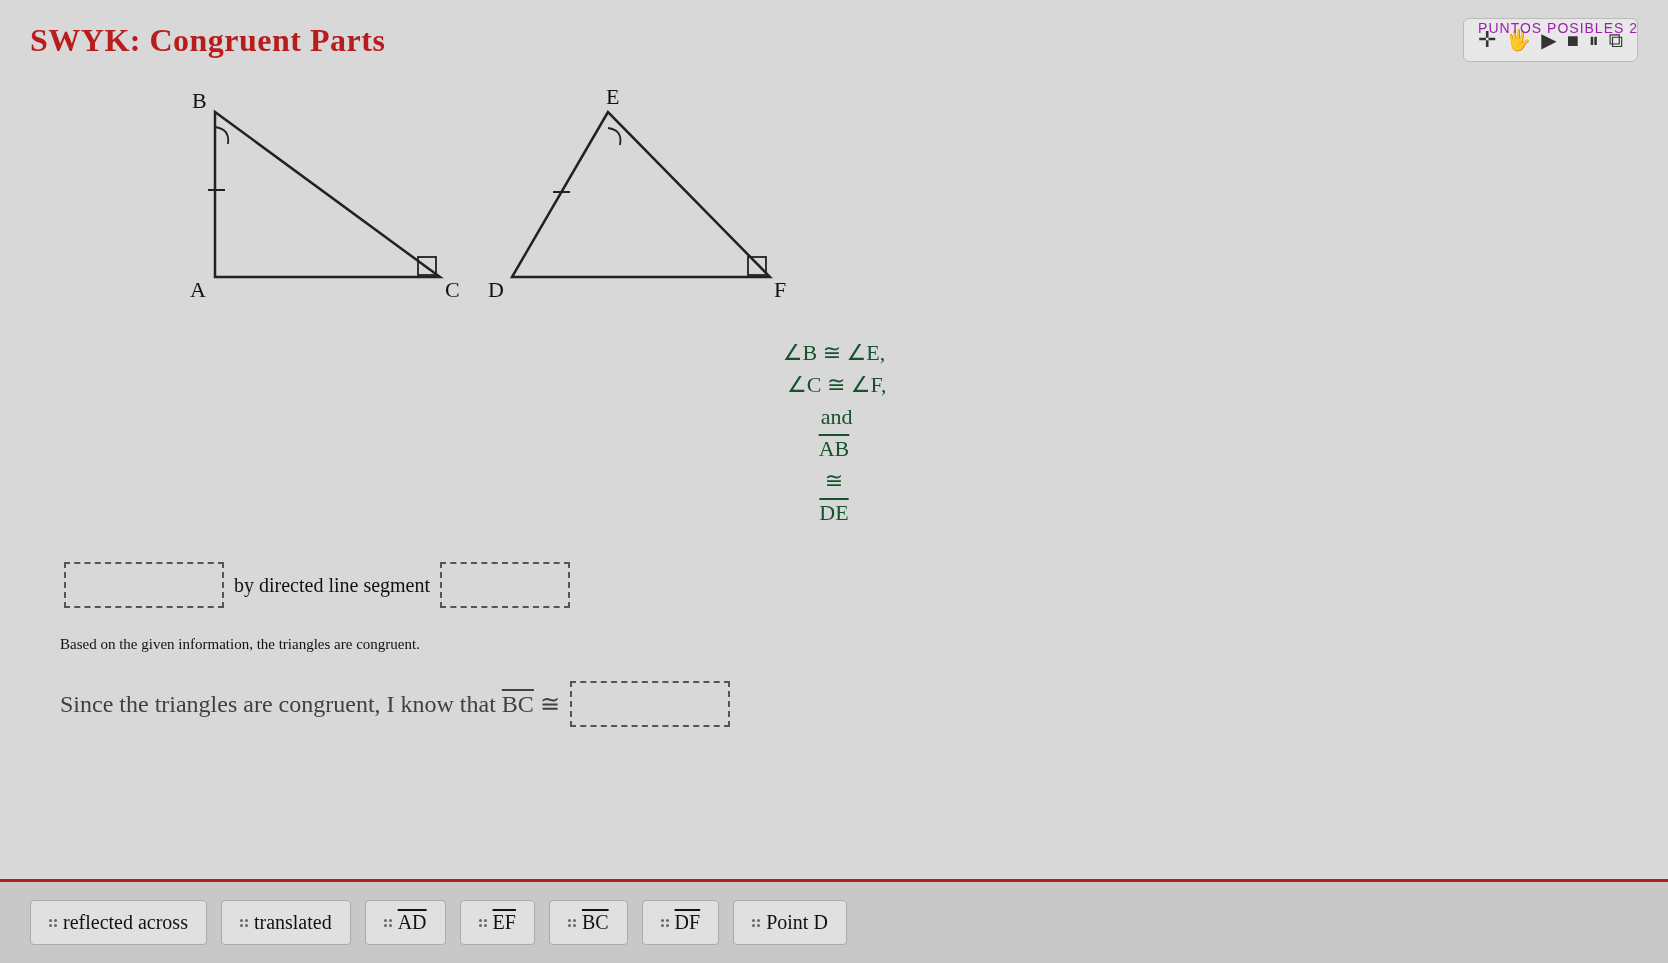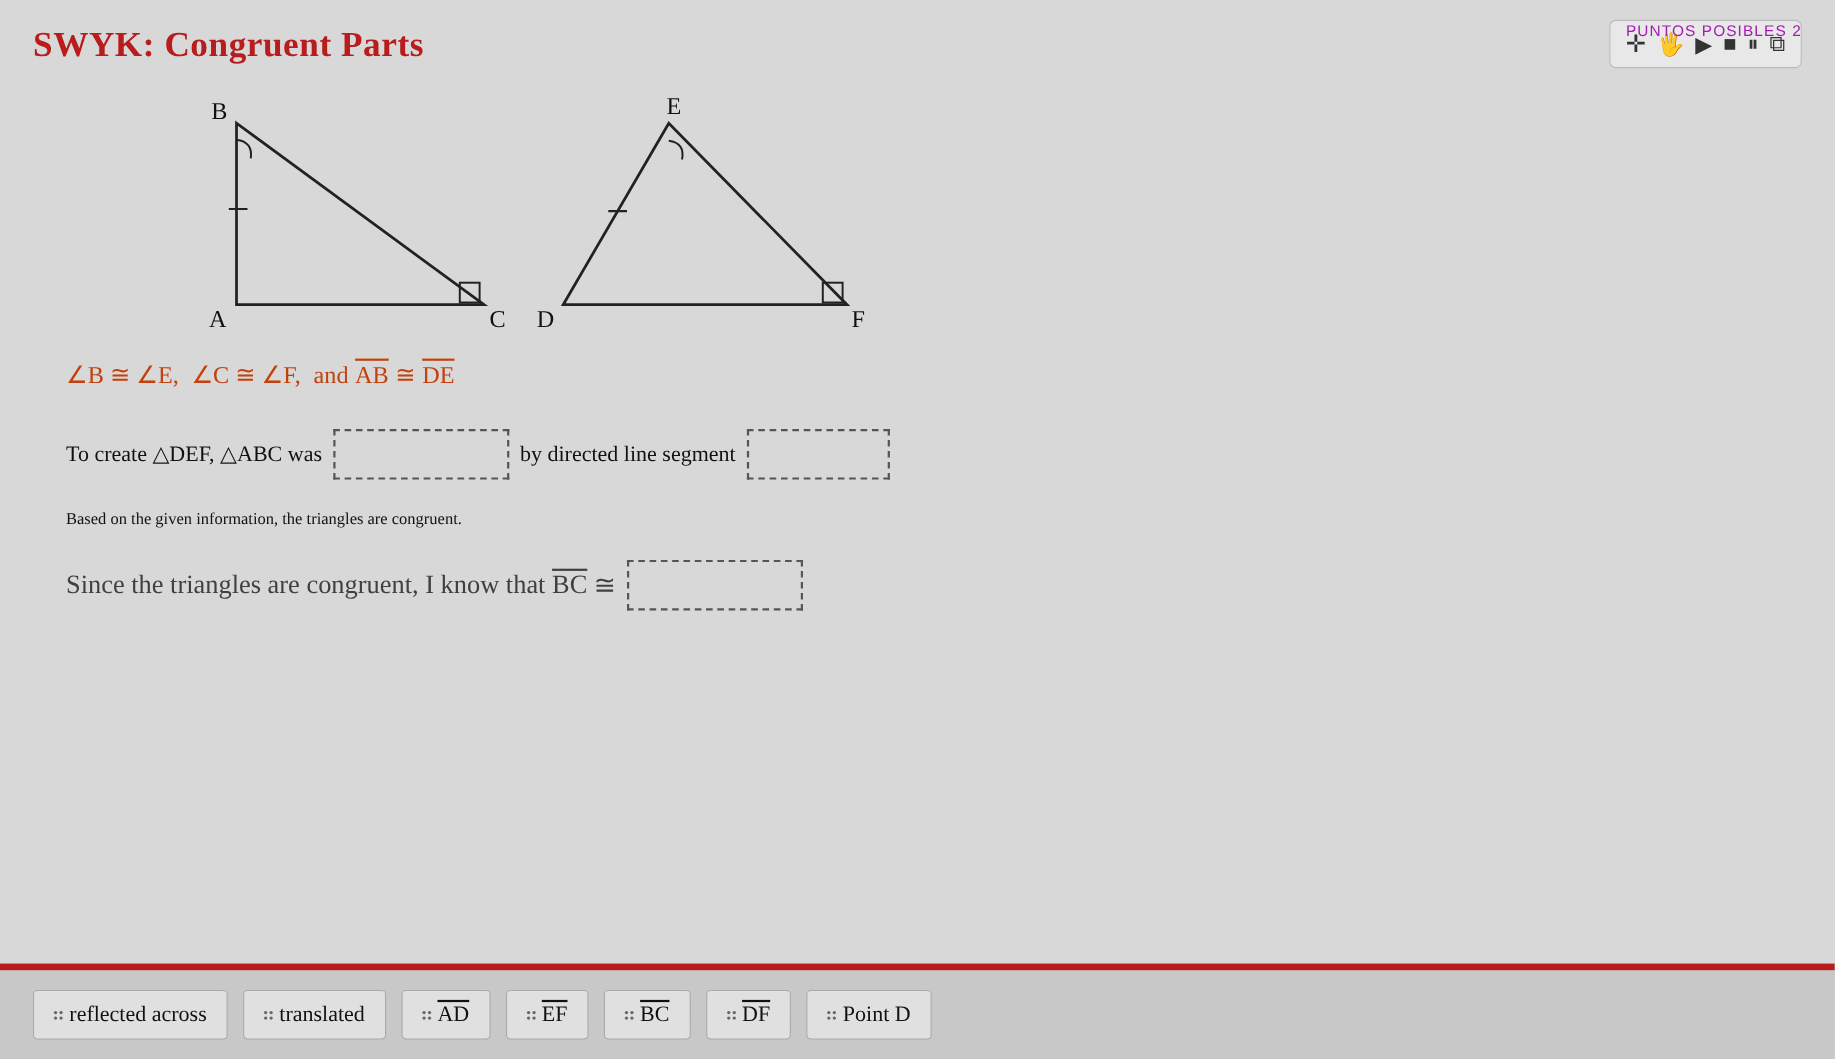--- a/index.html
+++ b/index.html
@@ -50,26 +50,27 @@
     
     .diagram-area {
       margin-top: 10px;
       position: relative;
       height: 230px;
     }
 
     
     .cong-statement {
       font-size: 22px;
-      color: #c2410c;
-      margin-top: 16px;
+      color: #14532d;
+      margin-top: 28px;
       display: flex;
       align-items: center;
       gap: 6px;
       flex-wrap: wrap;
+      flex-direction: column;
     }
     .overline {
       text-decoration: overline;
     }
 
     
     .sentence-block {
       font-size: 20px;
       color: #111;
       margin-top: 36px;
@@ -113,21 +114,21 @@
       gap: 6px;
     }
 
     
     .bottom-bar {
       position: absolute;
       bottom: 0;
       left: 0;
       right: 0;
       background: #c8c8c8;
-      border-top: 6px solid #b91c1c;
+      border-top: 3px solid #b91c1c;
       padding: 18px 30px;
       display: flex;
       align-items: center;
       gap: 14px;
       flex-wrap: wrap;
     }
     .tile {
       display: flex;
       align-items: center;
       gap: 6px;
@@ -224,21 +225,20 @@
   <div class="cong-statement">
     <span>∠B ≅ ∠E,</span>
     <span>&nbsp;∠C ≅ ∠F,</span>
     <span>&nbsp;and</span>
     <span class="overline">AB</span>
     <span>≅</span>
     <span class="overline">DE</span>
   </div>
 
   <div class="sentence-block">
-    <span>To create △DEF, △ABC was</span>
     <span class="drop-box"></span>
     <span>by directed line segment</span>
     <span class="drop-box-sm"></span>
   </div>
 
   <div class="sentence2">
     <span>Based on the given information, the triangles are congruent.</span>
   </div>
 
   <div class="sentence3">

